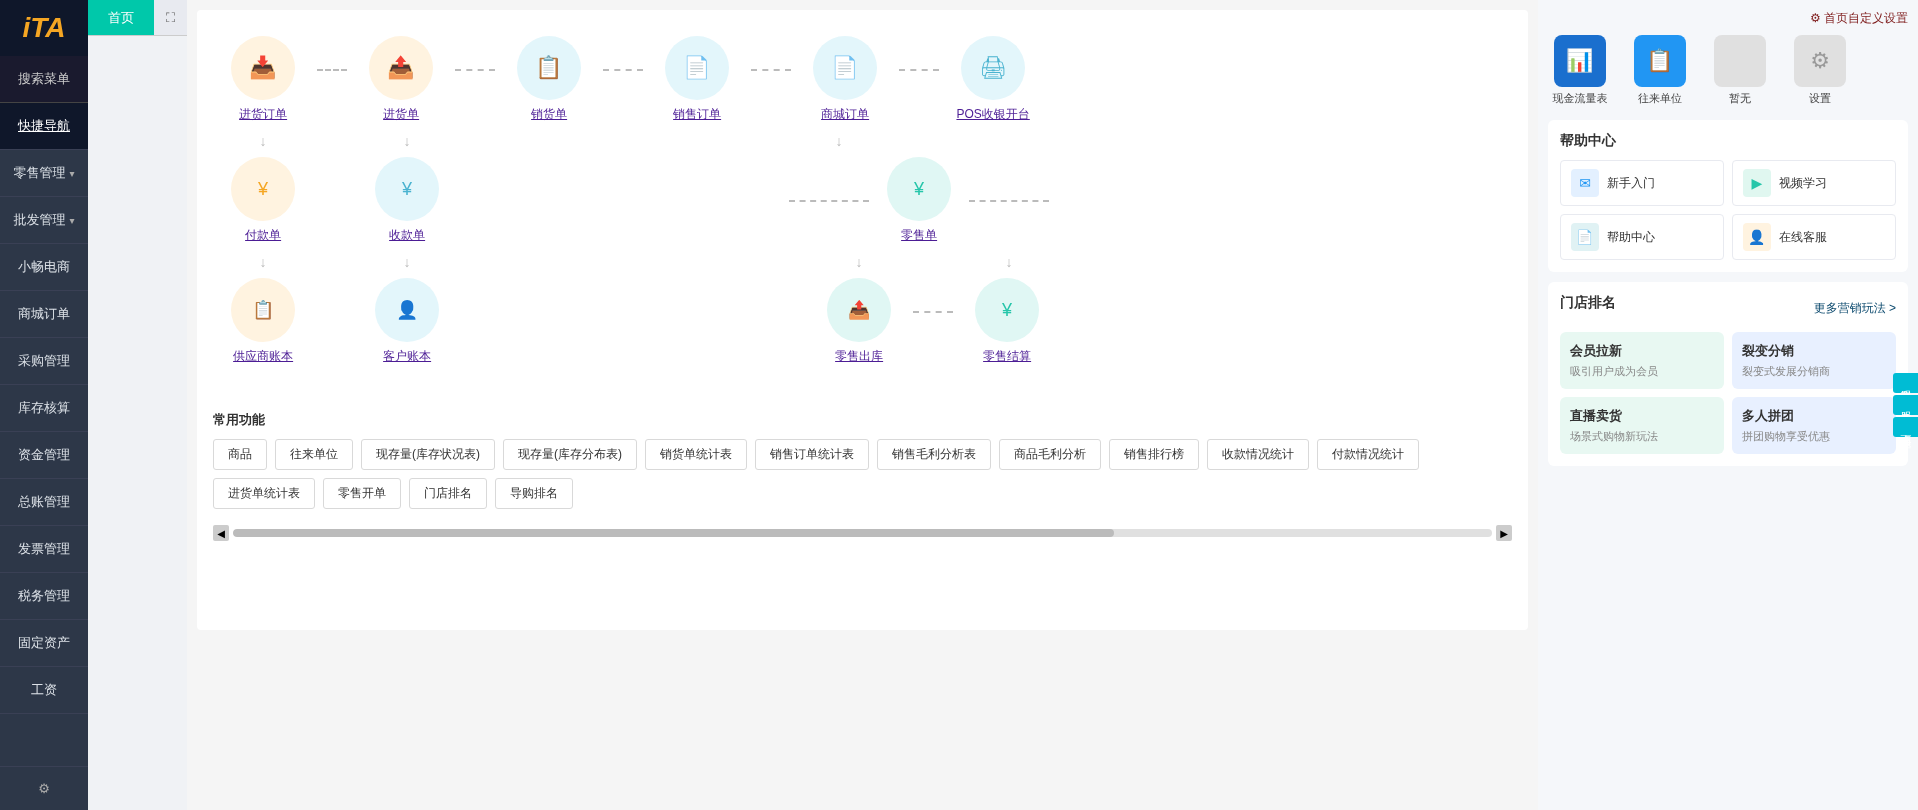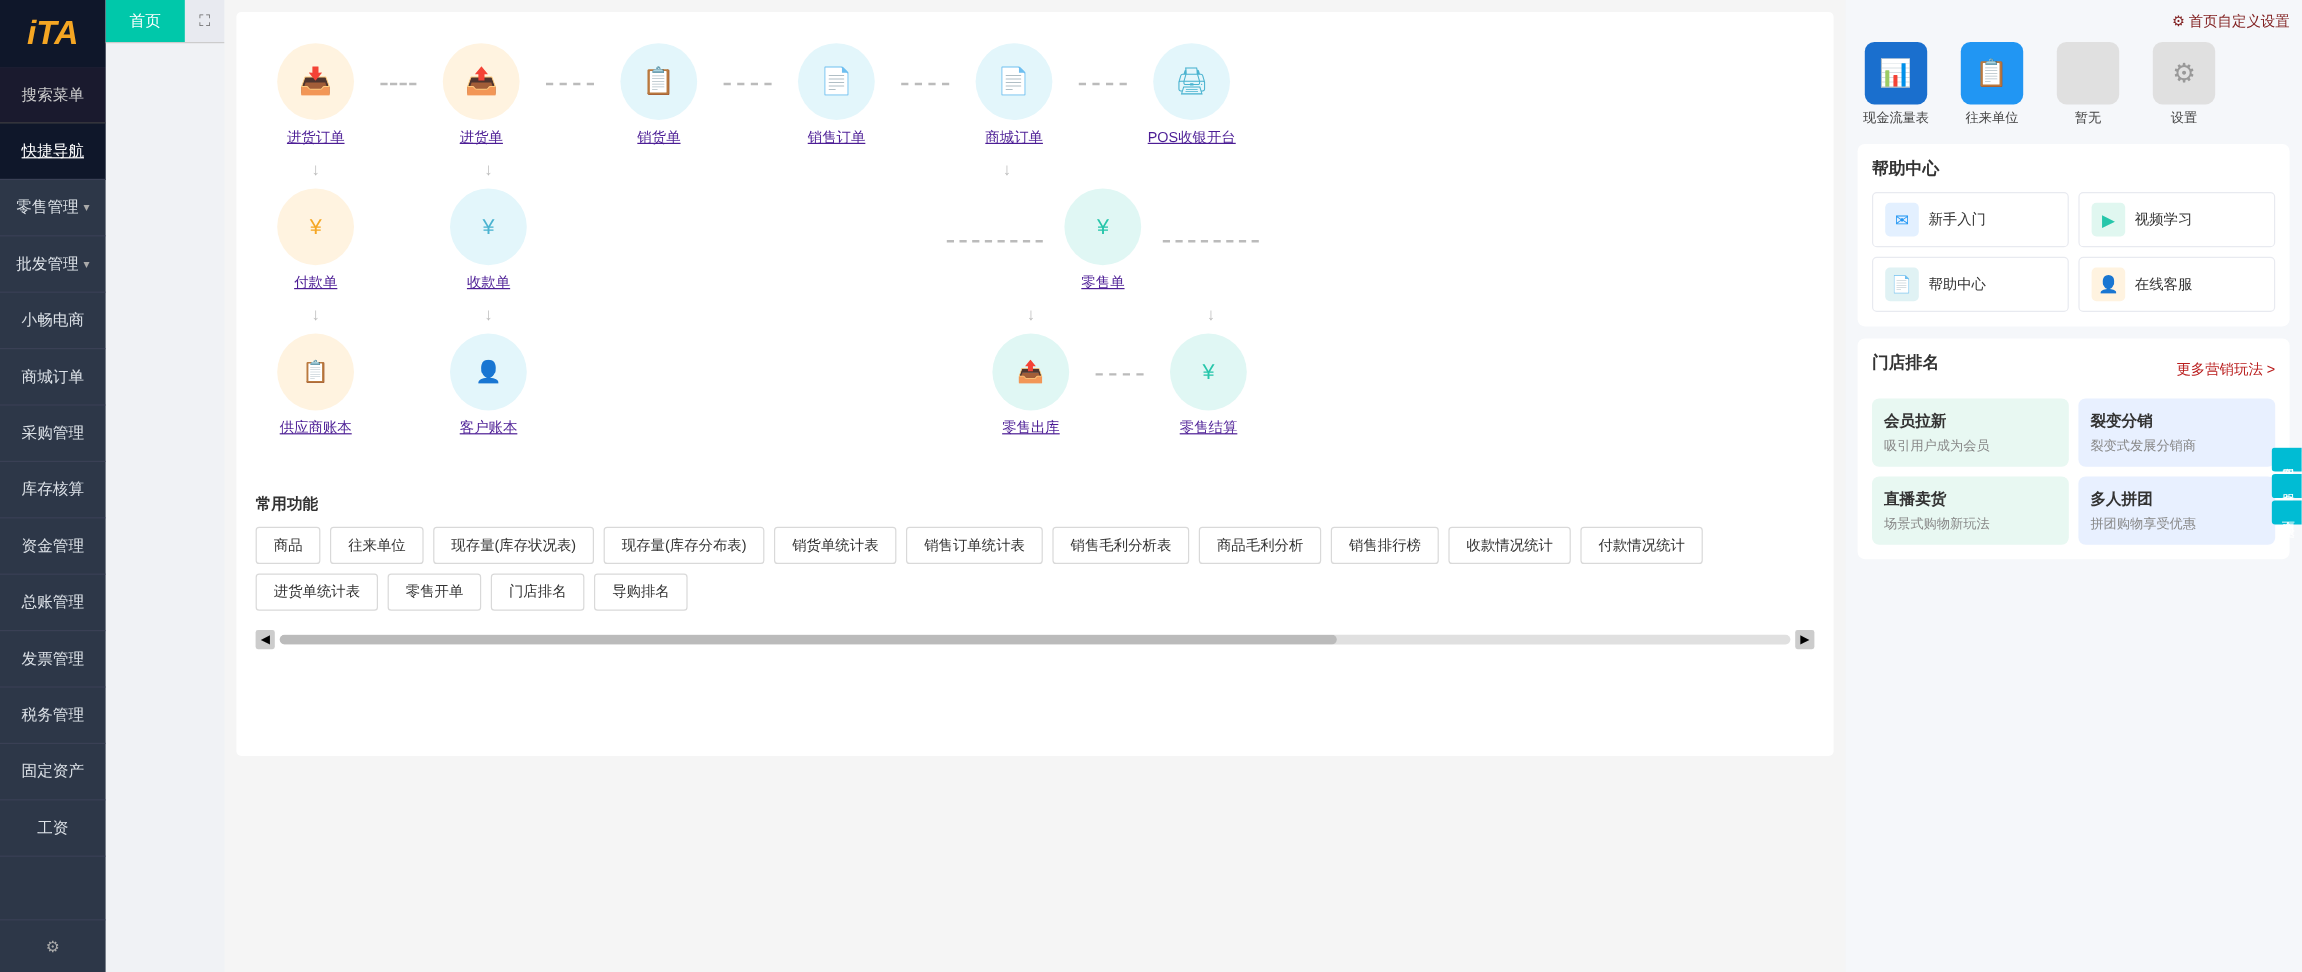--- a/index.html
+++ b/index.html
@@ -321,21 +321,21 @@
     }
 
     
     .marketing-header {
       display: flex;
       justify-content: space-between;
       align-items: center;
       margin-bottom: 10px;
     }
     .marketing-header h3 { font-size: 14px; font-weight: bold; color: #333; }
-    .marketing-header .more-link { font-size: 12px; color: #b91c1c; cursor: pointer; }
+    .marketing-header .more-link { font-size: 12px; color: #0c4a6e; cursor: pointer; }
 
     .marketing-grid {
       display: grid;
       grid-template-columns: 1fr 1fr;
       gap: 8px;
     }
     .marketing-card {
       border-radius: 6px;
       padding: 10px;
       cursor: pointer;

